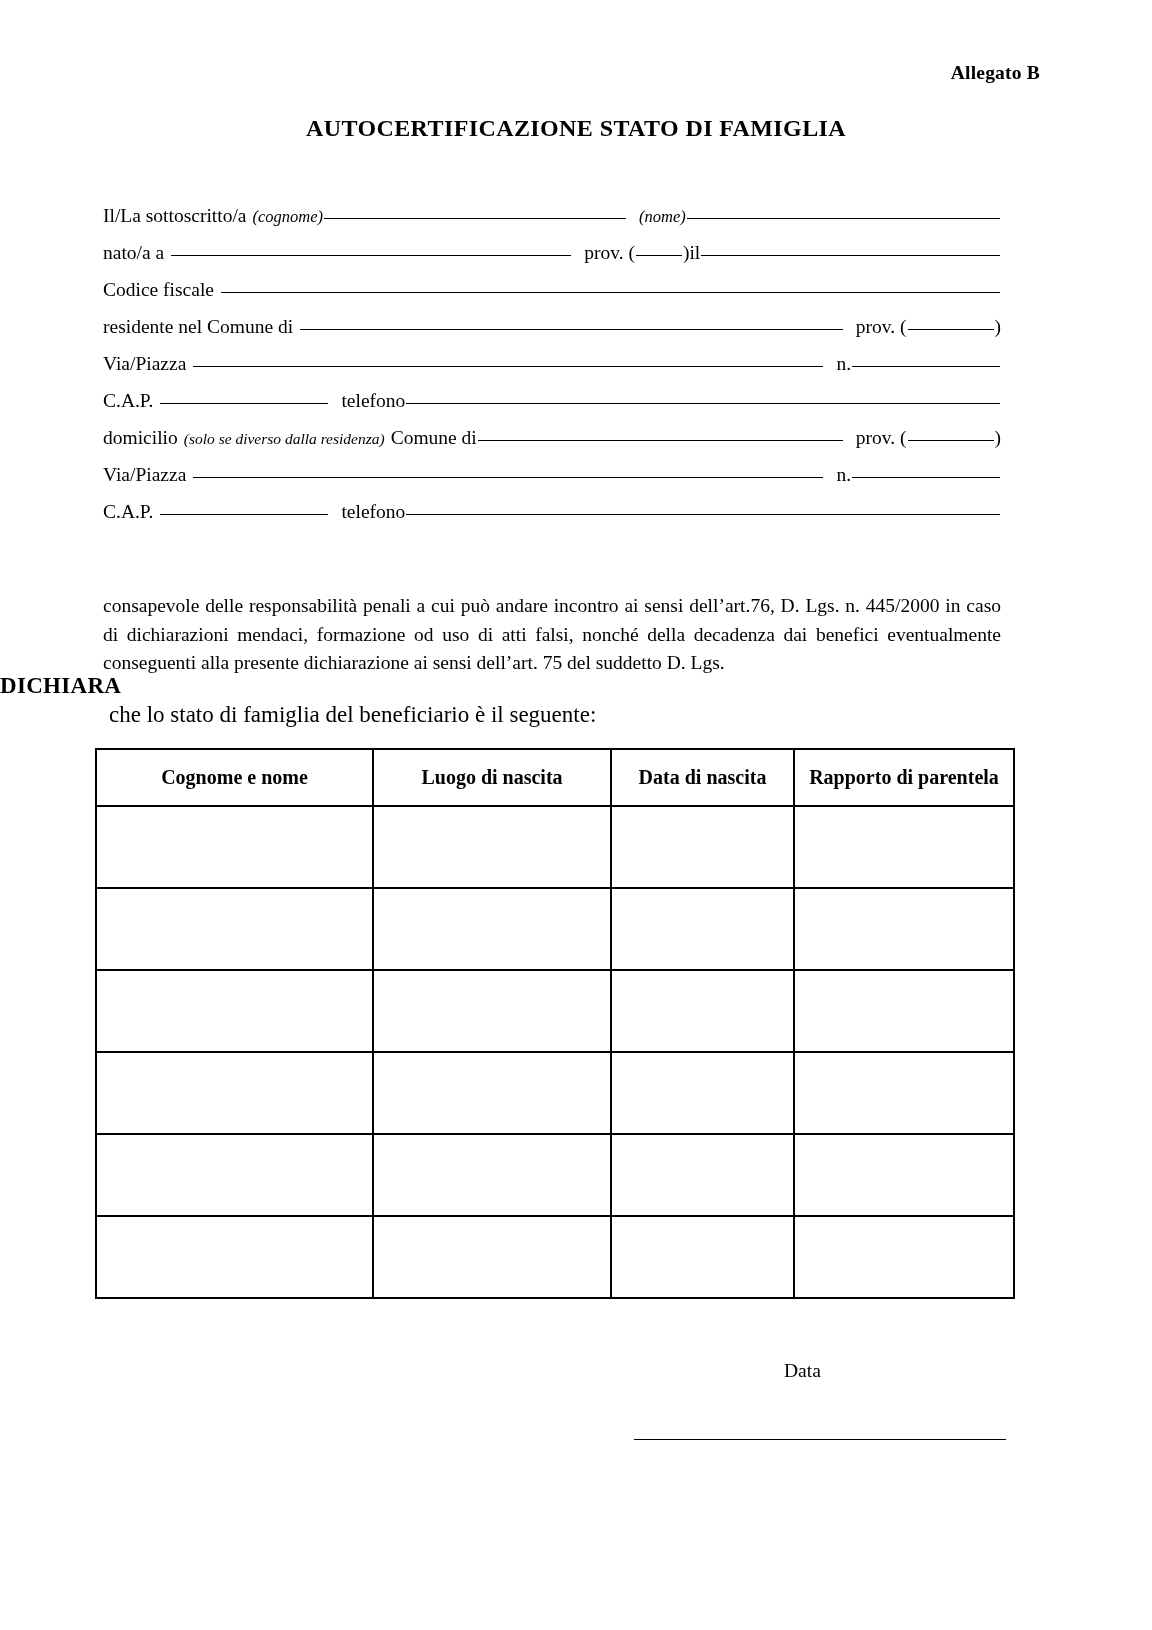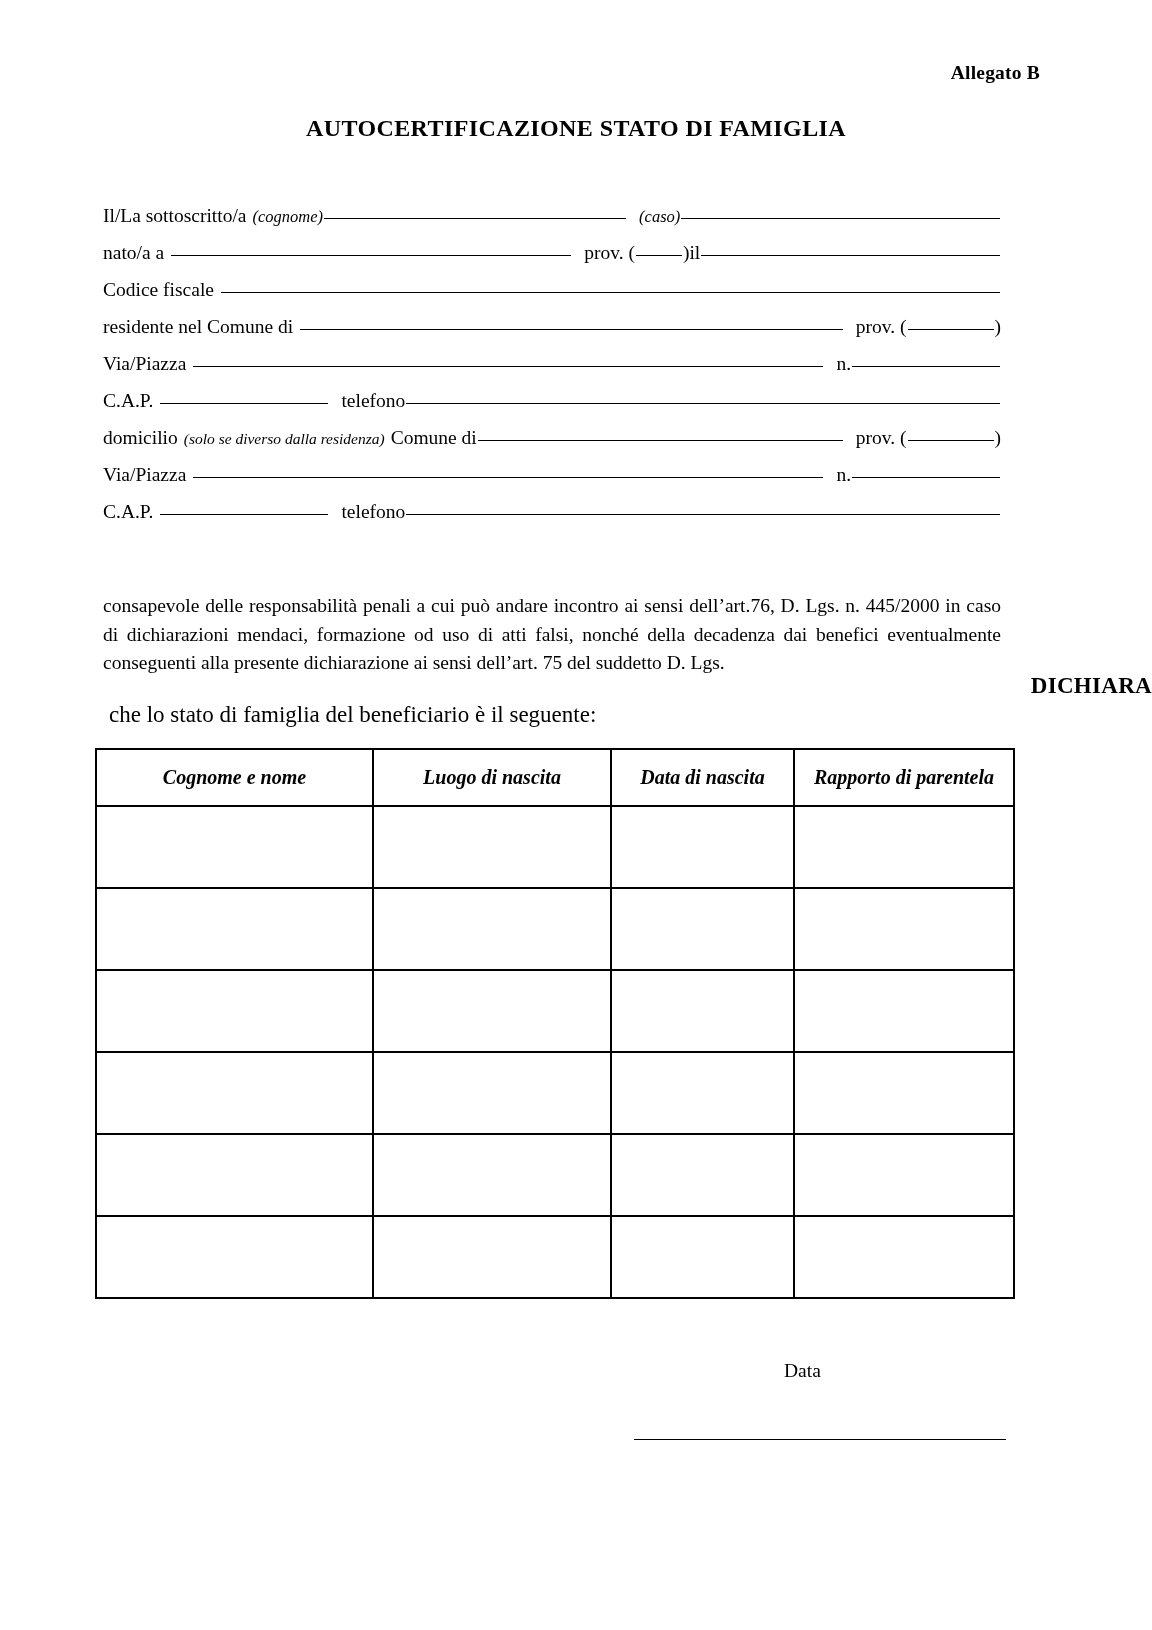--- a/index.html
+++ b/index.html
@@ -105,21 +105,21 @@
     line-height: 1.47;
     text-align: justify;
   }
 
   
   .dichiara {
     position: absolute;
     top: 673px;
     left: 0;
     width: 1152px;
-    text-align: right;
+    text-align: left;
     font-weight: bold;
     font-size: 23px;
     letter-spacing: 0.3px;
   }
   .dichiara-sub {
     position: absolute;
     top: 702px;
     left: 109px;
     font-size: 23px;
   }
@@ -130,21 +130,20 @@
     top: 748px;
     left: 95px;
     width: 918px;
     border-collapse: collapse;
     table-layout: fixed;
   }
   .famiglia-table th,
   .famiglia-table td {
     border: 2.5px solid #000;
     padding: 0;
-    font-style: italic;
   }
   .famiglia-table th {
     height: 55px;
     font-size: 20px;
     font-weight: bold;
     text-align: center;
     vertical-align: middle;
     line-height: 1.12;
   }
   .famiglia-table td {
@@ -200,21 +199,21 @@
   </div>
 
   <div class="fields">
 
     <div class="frow">
       <span class="lbl">Il/La sottoscritto/a</span>
       <span class="sp"></span>
       <span class="lbl-it">(cognome)</span>
       <span class="rule w-cognome"></span>
       <span class="sp-wide"></span>
-      <span class="lbl-it">(caso)</span>
+      <span class="lbl-it">(nome)</span>
       <span class="rule"></span>
     </div>
 
     <div class="frow">
       <span class="lbl">nato/a a</span>
       <span class="sp"></span>
       <span class="rule w-nascita"></span>
       <span class="sp-wide"></span>
       <span class="lbl">prov. (</span>
       <span class="rule fixed-xs"></span>

